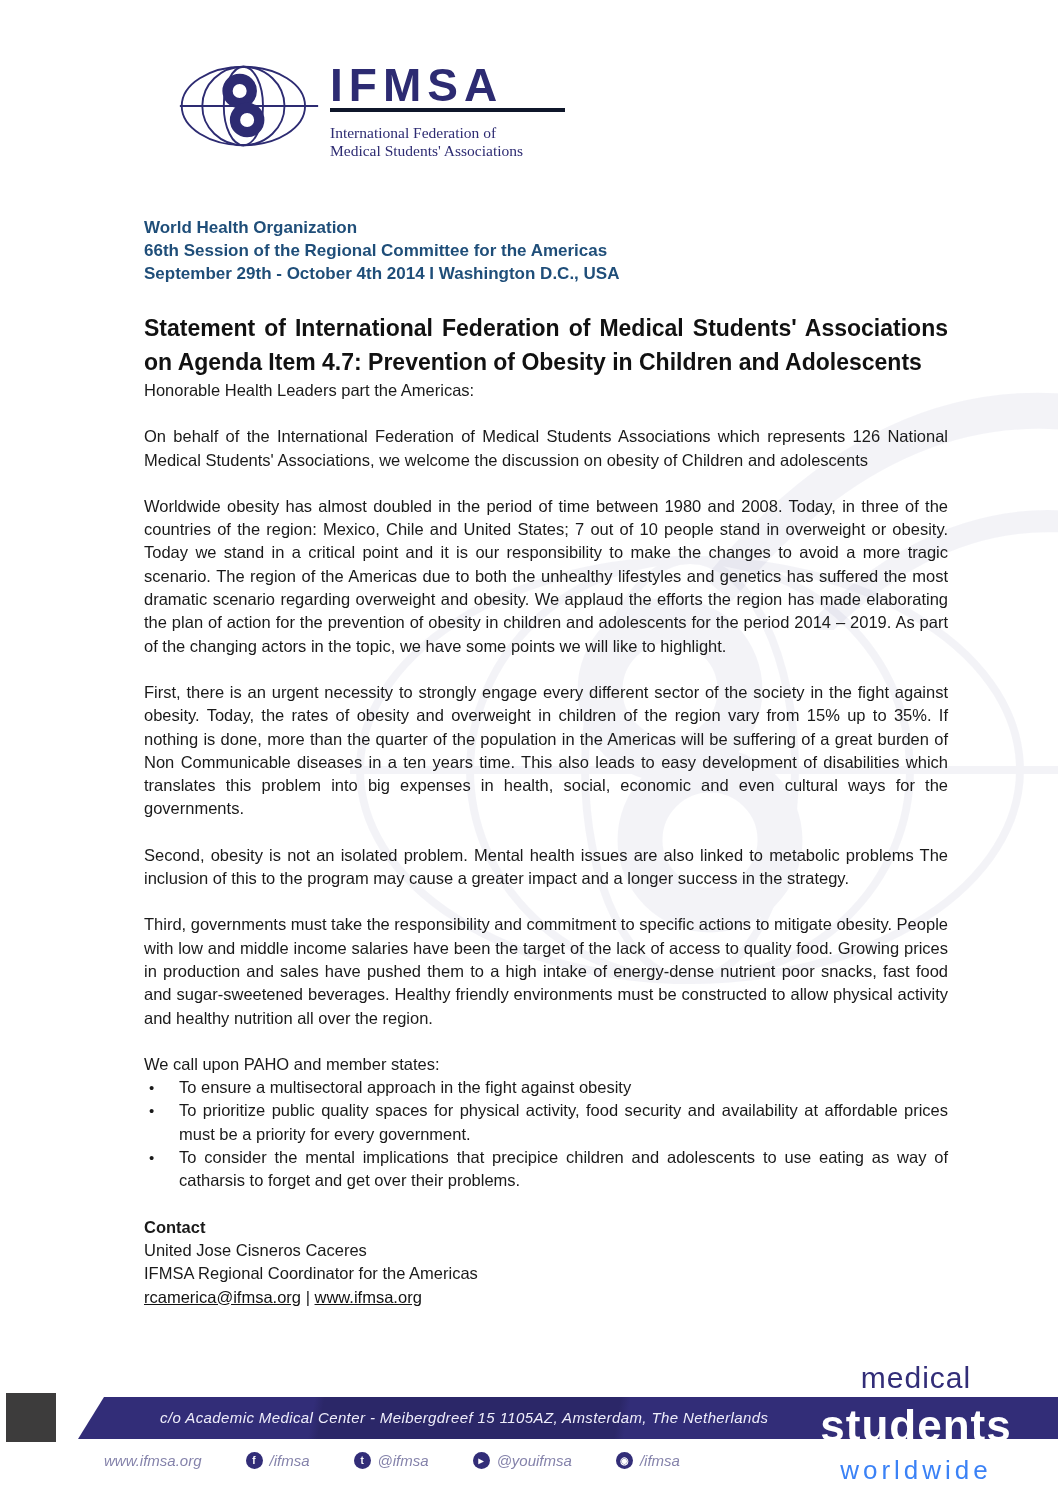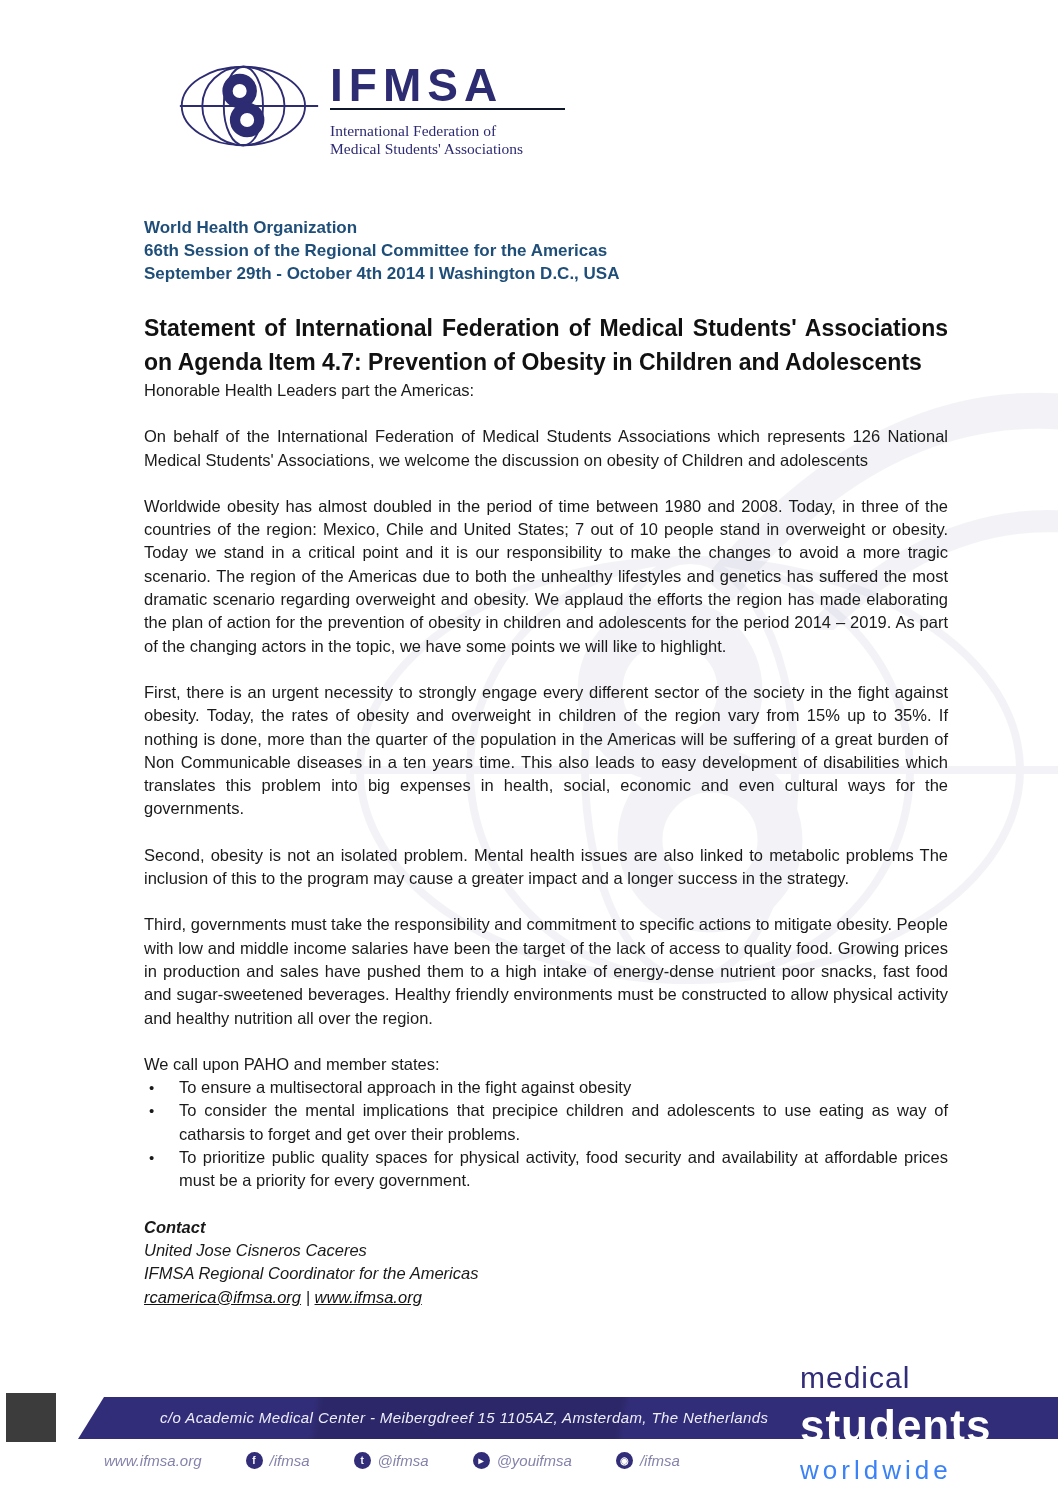--- a/index.html
+++ b/index.html
@@ -18,21 +18,21 @@
   .watermark { position:absolute; left:340px; top:290px; opacity:0.05; pointer-events:none; }
   .watermark-swirl { position:absolute; right:-60px; top:330px; opacity:0.05; pointer-events:none; }
 
   
   .logo { position:absolute; left:178px; top:58px; display:flex; align-items:flex-start; }
   .logo-globe { width:142px; height:96px; }
   .logo-text { margin-left:10px; padding-top:6px; }
   .logo-acronym {
     font-size:46px; font-weight:bold; letter-spacing:6px;
     color:#2d2b72; line-height:42px;
-    border-bottom:2px solid #0f172a;
+    border-bottom:4px solid #0f172a;
     padding-right:62px; padding-bottom:2px;
     display:inline-block;
     text-align:center;
   }
   .logo-tagline {
     font-family:"Liberation Serif", serif;
     color:#2d2b72; font-size:15.5px; line-height:18px; margin-top:12px;
   }
 
   
@@ -47,37 +47,37 @@
 
   .body-text { font-size:16.5px; line-height:23.3px; text-align:justify; }
   .body-text p { margin-bottom:23px; }
   .salutation { margin-bottom:23px; }
 
   .call-heading { margin-bottom:0 !important; }
   ul.calls { list-style:none; margin-bottom:23px; }
   ul.calls li { position:relative; padding-left:35px; text-align:justify; }
   ul.calls li::before { content:"\2022"; position:absolute; left:5px; font-size:15px; }
 
-  .contact-block { margin-top:23px; font-size:16.5px; line-height:23.3px;font-style:italic; }
+  .contact-block { margin-top:23px; font-size:16.5px; line-height:23.3px; }
   .contact-heading { font-weight:bold; }
   .contact-block a { color:#111; }
 
   
   .footer-square { position:absolute; left:6px; top:1393px; width:50px; height:49px; background:#3d3c3c; }
   .footer-banner {
     position:absolute; left:78px; top:1397px; width:980px; height:42px;
     background:linear-gradient(100deg,#322d78 0%, #322d78 24%, #2b2768 25%, #2b2768 55%, #322d78 56%, #322d78 100%);
     clip-path:polygon(26px 0, 100% 0, 100% 100%, 0 100%);
   }
   .footer-address {
     position:absolute; left:82px; top:0; height:49px; line-height:42px;
     color:#efeefb; font-size:15px; font-style:italic; letter-spacing:0.4px;
     white-space:nowrap;
   }
-  .brand { position:absolute; left:800px; top:1363px; width:232px; text-align:left; z-index:3; }
+  .brand { position:absolute; left:800px; top:1363px; width:232px; text-align:center; z-index:3; }
   .brand-top { color:#322d78; font-size:30px; line-height:30px; letter-spacing:1px; }
   .brand-mid { color:#ffffff; font-size:44px; font-weight:bold; line-height:42px; letter-spacing:1px; margin-top:12px; }
   .brand-bottom { color:#3b82f6; font-size:26px; line-height:26px; letter-spacing:4px; margin-top:10px; }
 
   .social-row {
     position:absolute; left:104px; top:1452px; display:flex; align-items:center; gap:44px;
     color:#8583ab; font-size:15px; font-style:italic;
   }
   .social-item { display:flex; align-items:center; gap:7px; }
   .social-icon {
@@ -144,22 +144,22 @@
       <p class="salutation">Honorable Health Leaders part the Americas:</p>
       <p>On behalf of the International Federation of Medical Students Associations which represents 126 National Medical Students' Associations, we welcome the discussion on obesity of Children and adolescents</p>
       <p>Worldwide obesity has almost doubled in the period of time between 1980 and 2008. Today, in three of the countries of the region: Mexico, Chile and United States; 7 out of 10 people stand in overweight or obesity. Today we stand in a critical point and it is our responsibility to make the changes to avoid a more tragic scenario. The region of the Americas due to both the unhealthy lifestyles and genetics has suffered the most dramatic scenario regarding overweight and obesity. We applaud the efforts the region has made elaborating the plan of action for the prevention of obesity in children and adolescents for the period 2014 – 2019. As part of the changing actors in the topic, we have some points we will like to highlight.</p>
       <p>First, there is an urgent necessity to strongly engage every different sector of the society in the fight against obesity. Today, the rates of obesity and overweight in children of the region vary from 15% up to 35%. If nothing is done, more than the quarter of the population in the Americas will be suffering of a great burden of Non Communicable diseases in a ten years time. This also leads to easy development of disabilities which translates this problem into big expenses in health, social, economic and even cultural ways for the governments.</p>
       <p>Second, obesity is not an isolated problem. Mental health issues are also linked to metabolic problems The inclusion of this to the program may cause a greater impact and a longer success in the strategy.</p>
       <p>Third, governments must take the responsibility and commitment to specific actions to mitigate obesity. People with low and middle income salaries have been the target of the lack of access to quality food. Growing prices in production and sales have pushed them to a high intake of energy-dense nutrient poor snacks, fast food and sugar-sweetened beverages. Healthy friendly environments must be constructed to allow physical activity and healthy nutrition all over the region.</p>
 
       <p class="call-heading">We call upon PAHO and member states:</p>
       <ul class="calls">
         <li>To ensure a multisectoral approach in the fight against obesity</li>
+        <li>To prioritize public quality spaces for physical activity, food security and availability at affordable prices must be a priority for every government.</li>
         <li>To consider the mental implications that precipice children and adolescents to use eating as way of catharsis to forget and get over their problems.</li>
-        <li>To prioritize public quality spaces for physical activity, food security and availability at affordable prices must be a priority for every government.</li>
       </ul>
 
       <div class="contact-block">
         <div class="contact-heading">Contact</div>
         <div>United Jose Cisneros Caceres</div>
         <div>IFMSA Regional Coordinator for the Americas</div>
         <div>
           <a href="#">rcamerica@ifmsa.org</a>
           <span>|</span>
           <a href="#">www.ifmsa.org</a>

